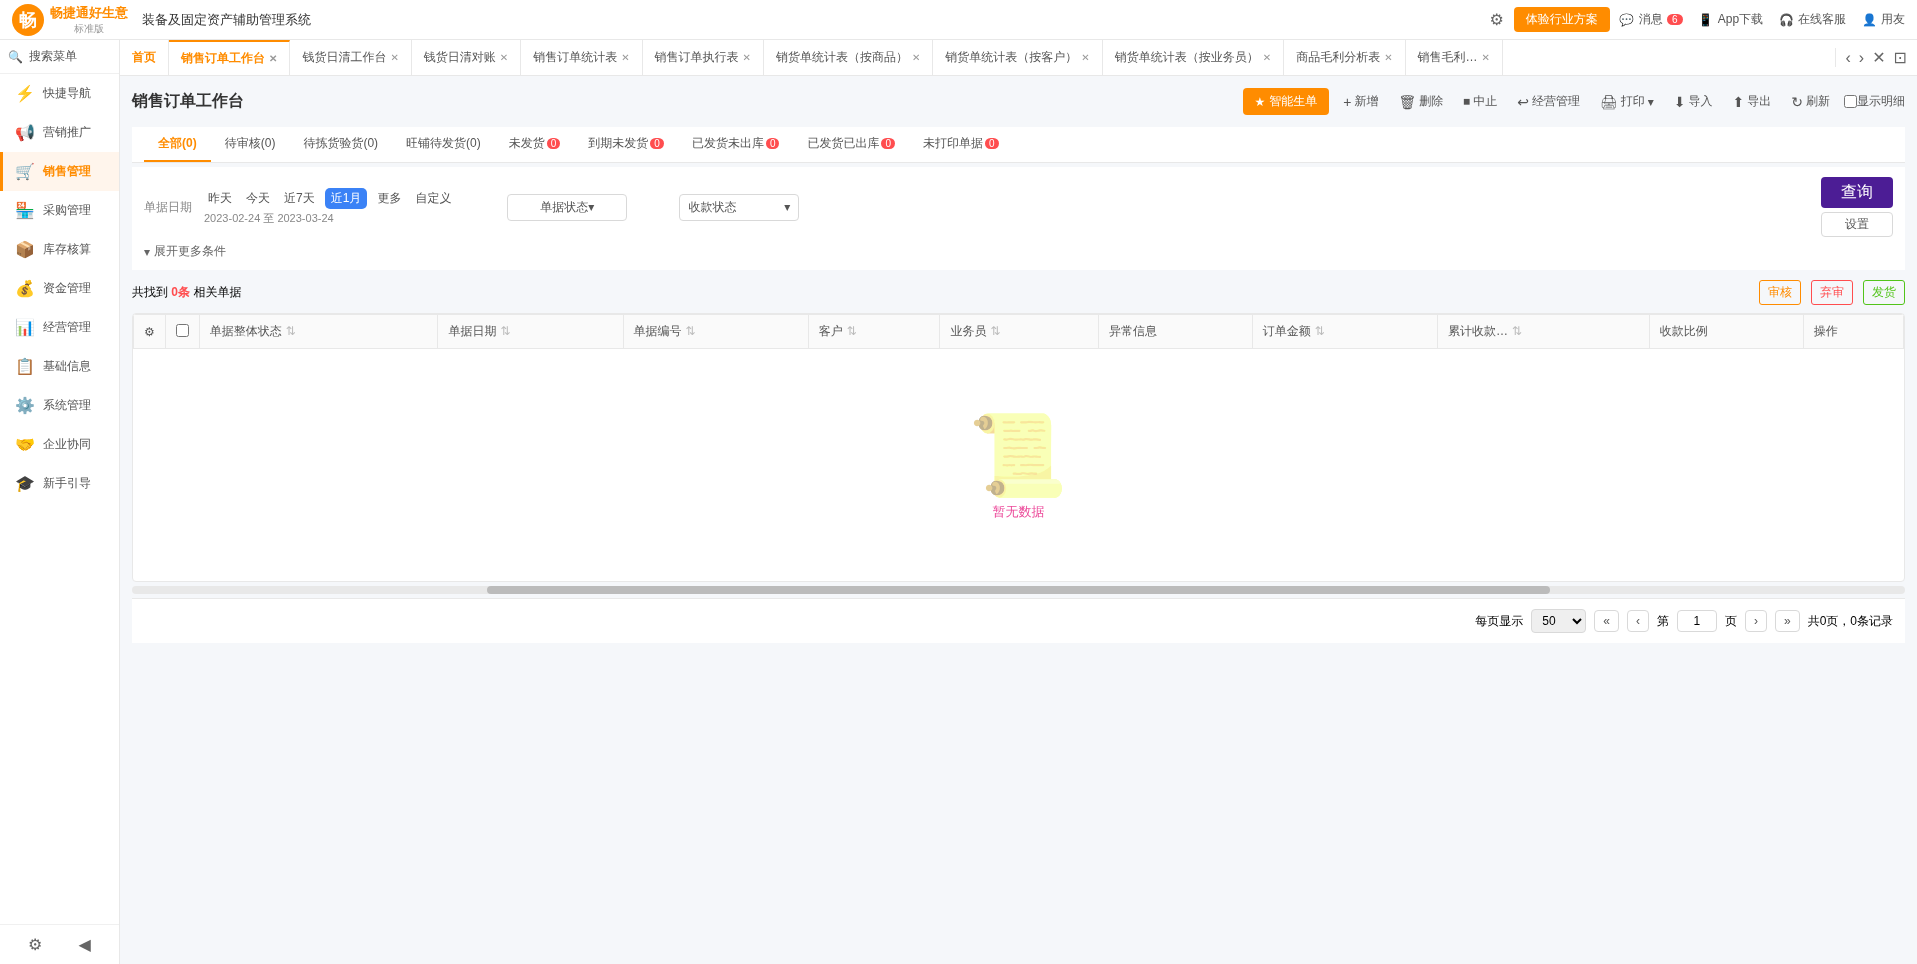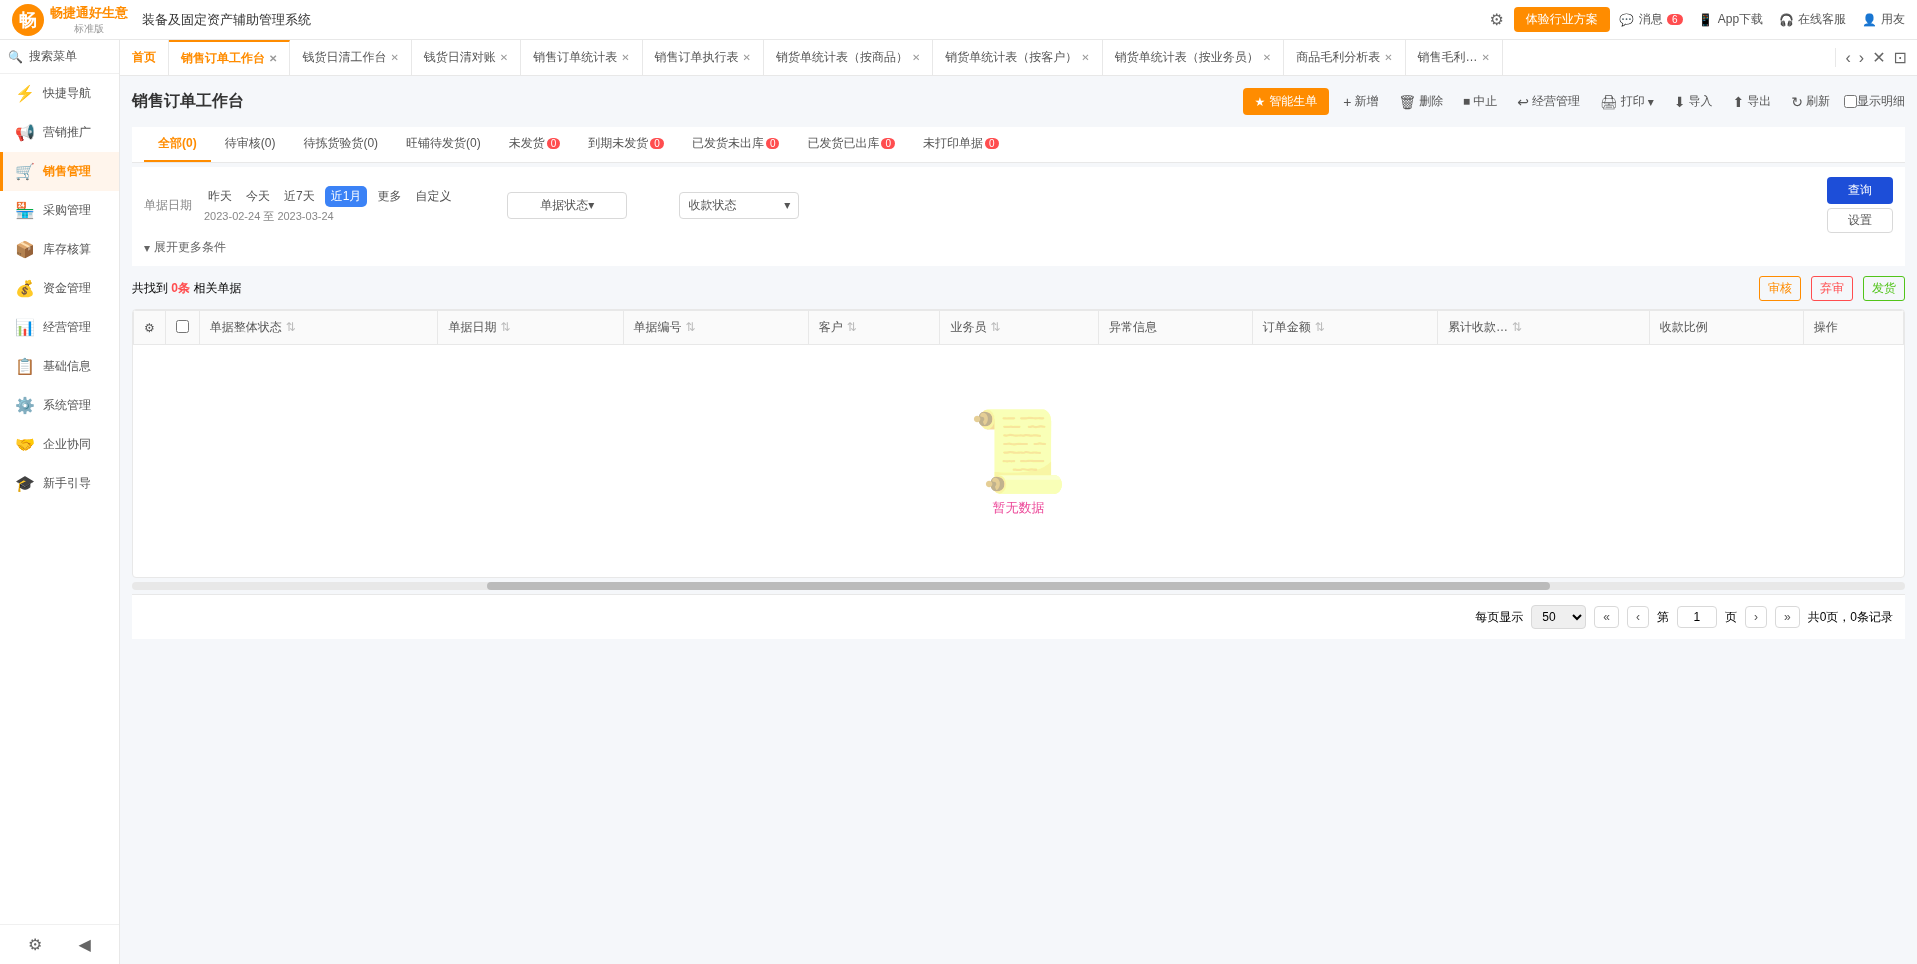--- a/index.html
+++ b/index.html
@@ -343,21 +343,21 @@
           </div>
           <div class="filter-select" style="margin-left:40px;justify-content:center;">
             <span>单据状态</span>
             <span>▾</span>
           </div>
           <div class="filter-select" style="margin-left:40px;">
             <span>收款状态</span>
             <span>▾</span>
           </div>
           <div style="margin-left:auto; display:flex; flex-direction:column; gap:4px;">
-            <button style="background:#1d4ed8;color:#fff;border:none;border-radius:4px;padding:5px 20px;cursor:pointer;font-size:12px;">查询</button>
+            <button style="background:#4c1d95;color:#fff;border:none;border-radius:4px;padding:5px 20px;cursor:pointer;font-size:16px;">查询</button>
             <button style="background:#fff;color:#555;border:1px solid #d9d9d9;border-radius:4px;padding:3px 20px;cursor:pointer;font-size:12px;">设置</button>
           </div>
         </div>
         <div class="expand-conditions">
           <span>▾</span>
           <span>展开更多条件</span>
         </div>
       </div>
 
       <div class="table-toolbar">

